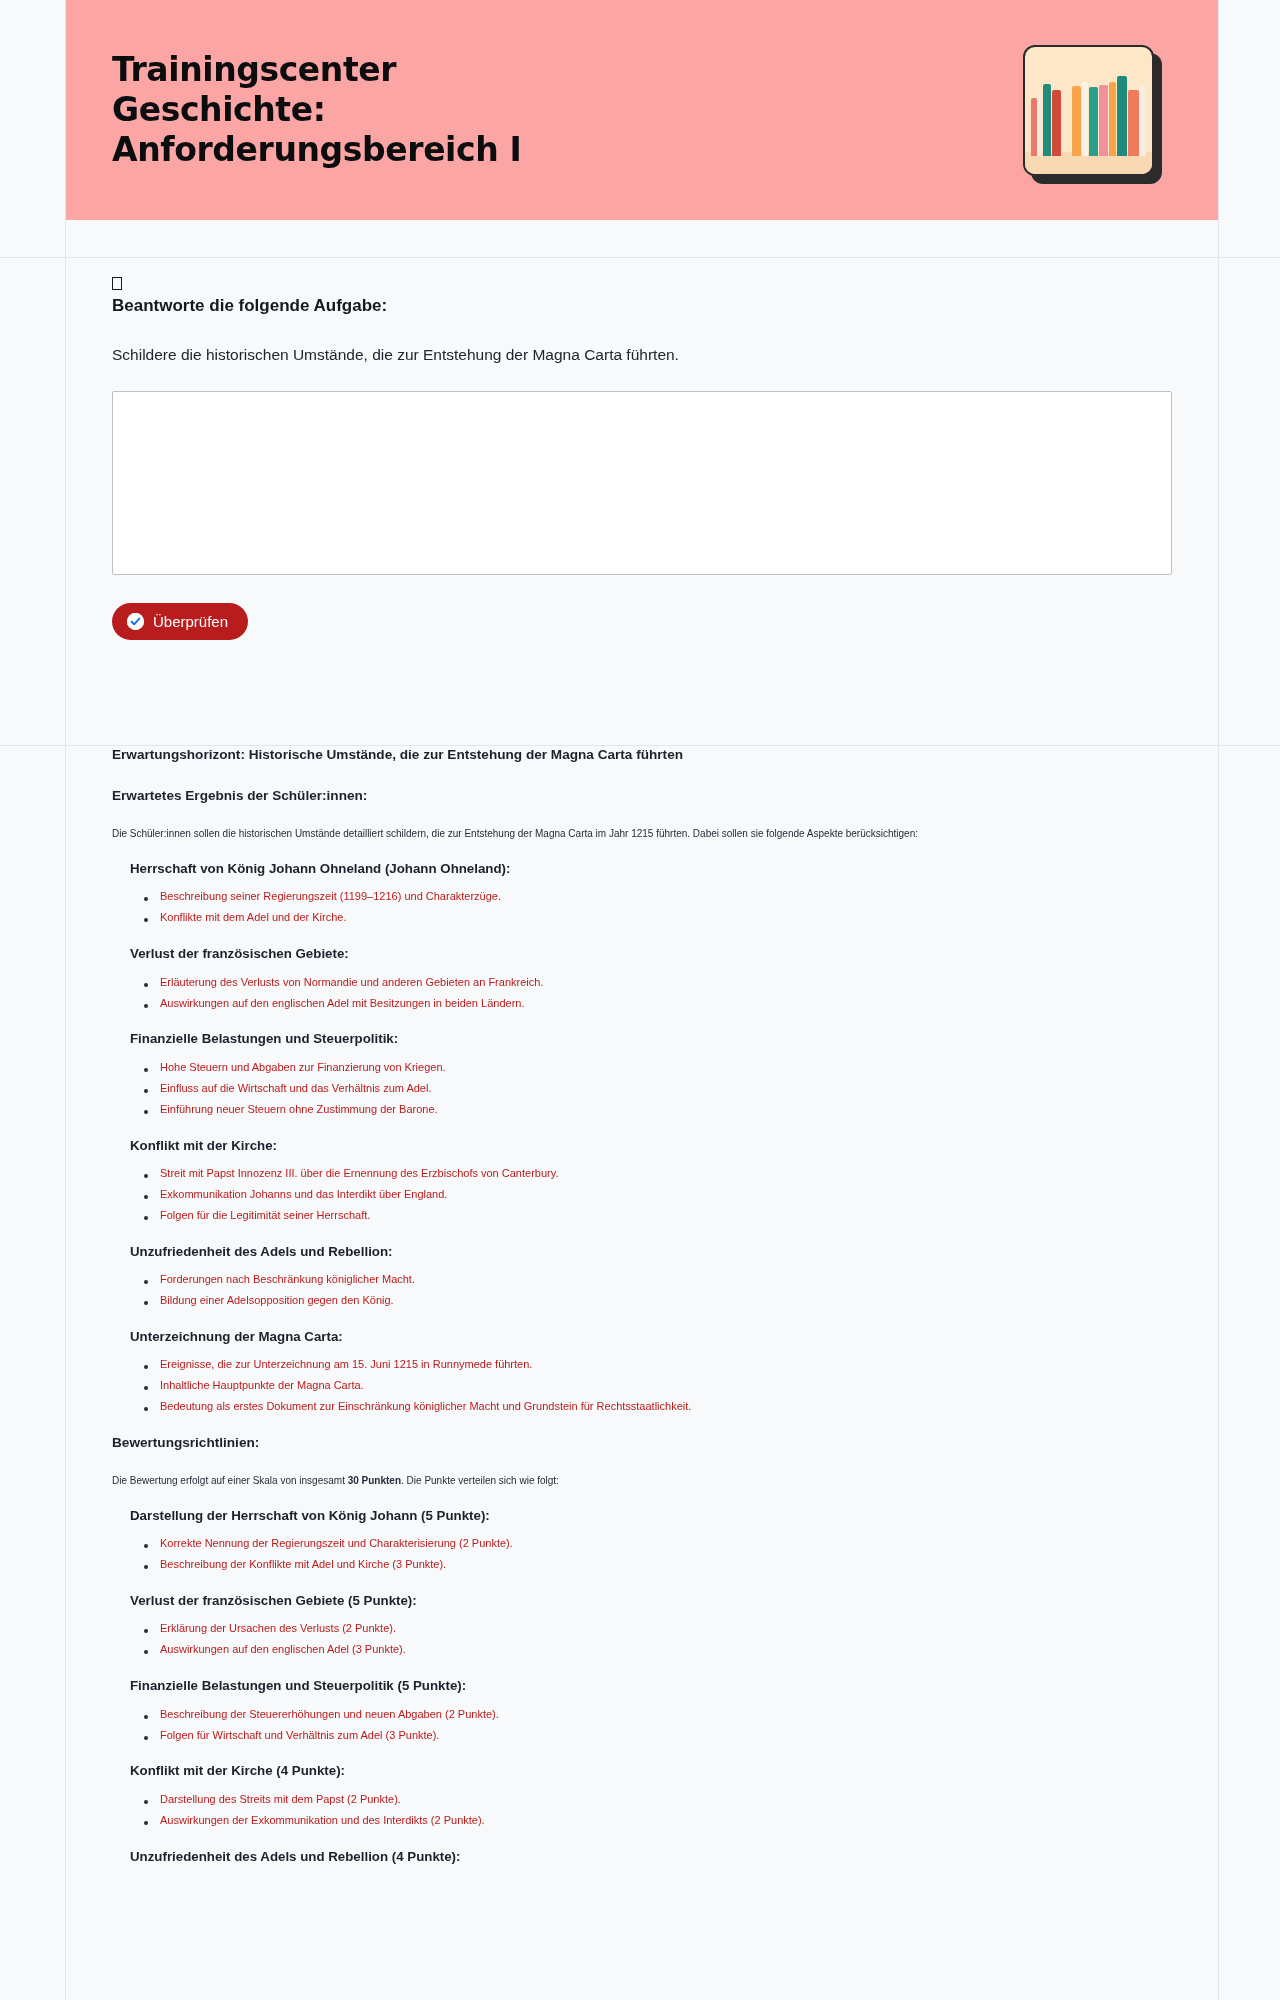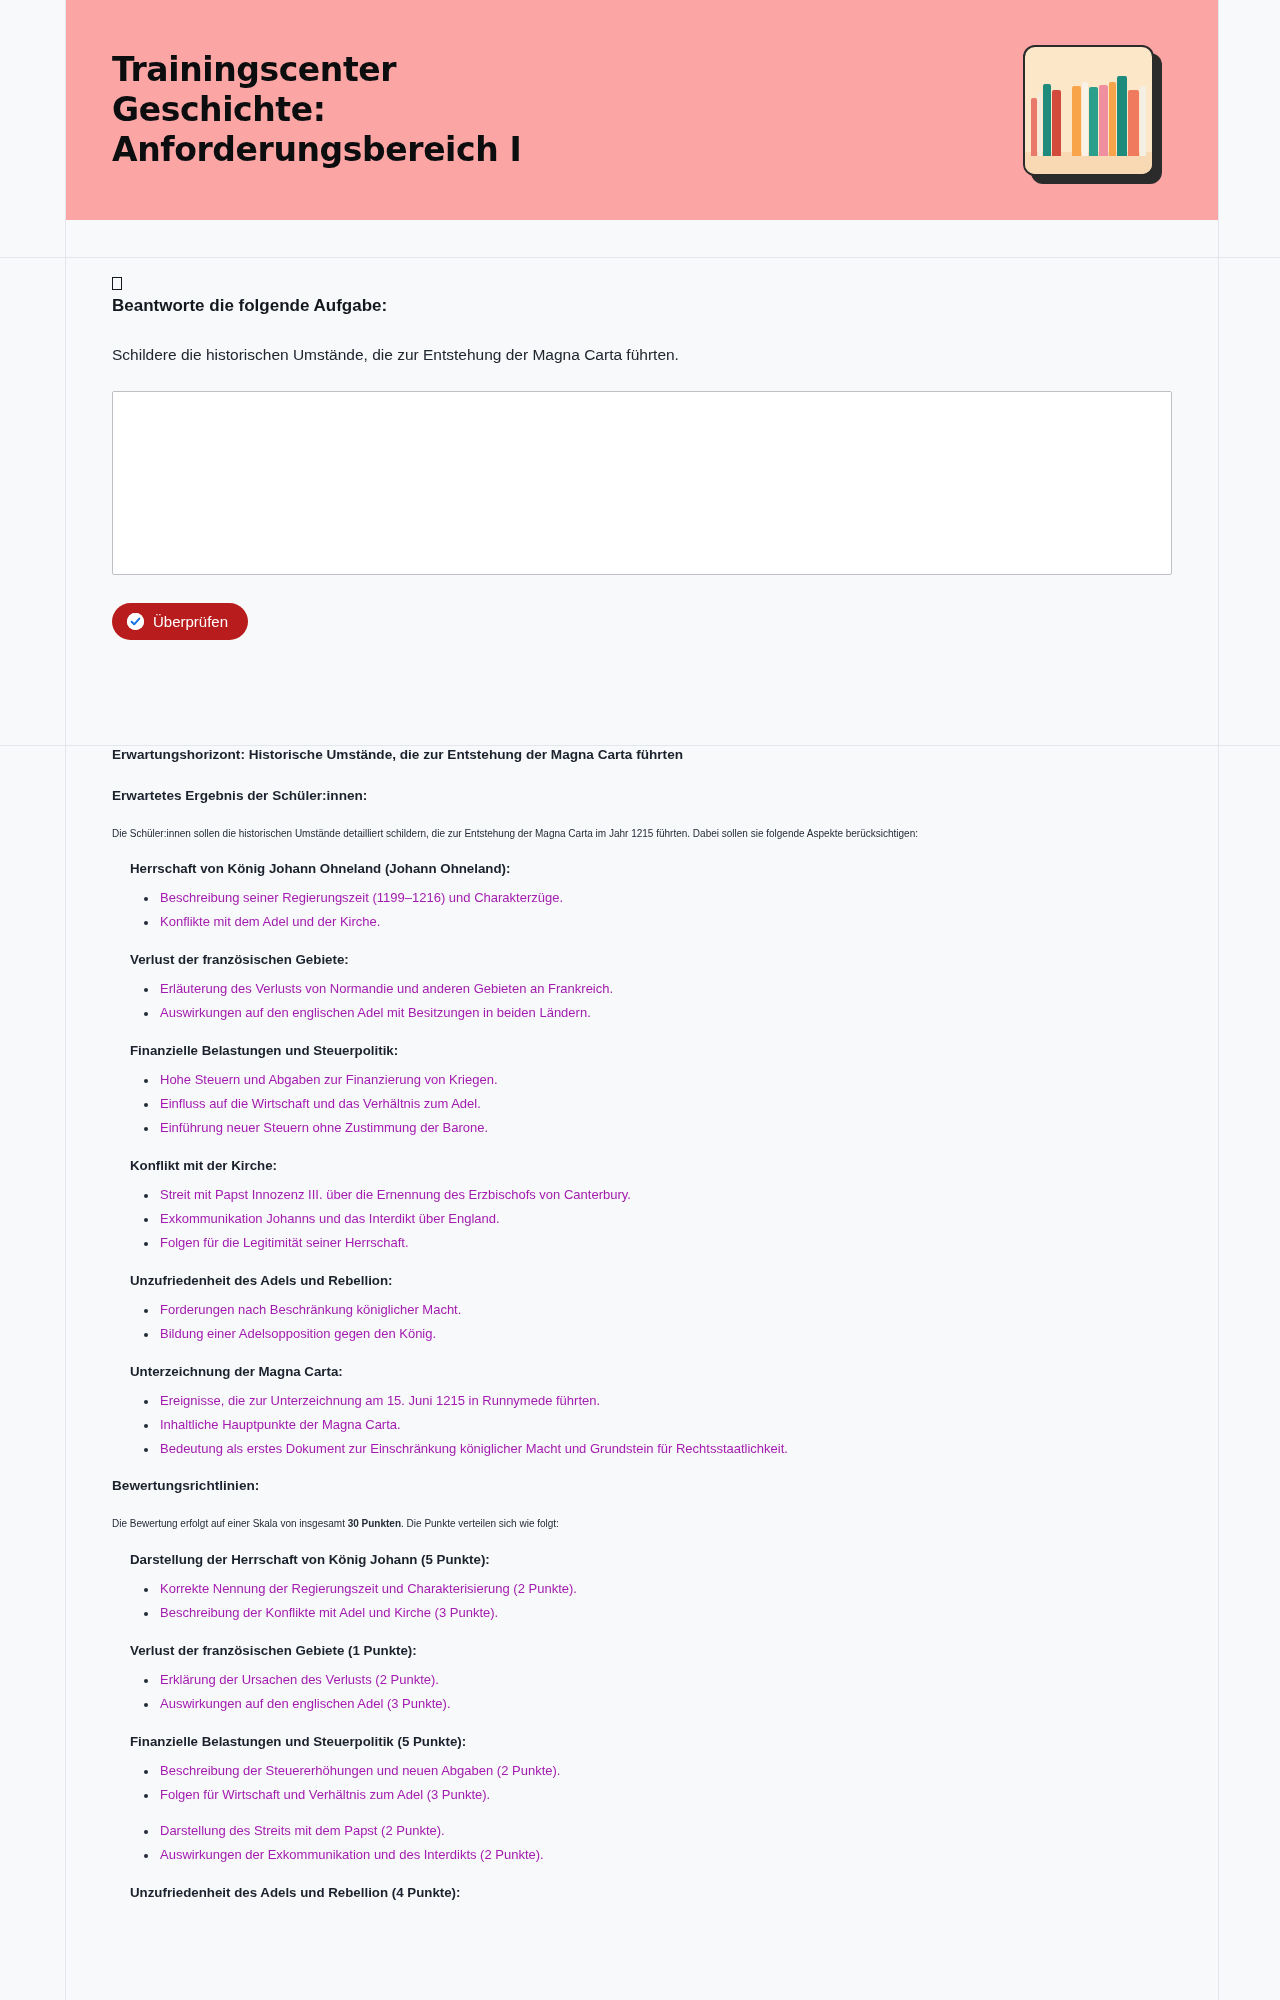--- a/index.html
+++ b/index.html
@@ -188,23 +188,23 @@
   }
   .group-list {
     list-style: none;
     margin: 0 0 18px 0;
     padding: 0 0 0 32px;
   }
   .group-list li {
     position: relative;
     padding-left: 16px;
     margin-bottom: 5px;
-    font-size: 13px;
+    font-size: 11px;
     line-height: 1.45;
-    color: #a21caf;
+    color: #b91c1c;
   }
   .group-list li::before {
     content: "";
     position: absolute;
     left: 0; top: 8px;
     width: 4px; height: 4px;
     border-radius: 50%;
     background: #242c38;
   }
 </style>
@@ -331,34 +331,35 @@
 
     <div id="criteria-container">
         <div class="group">
           <div class="group-head">Darstellung der Herrschaft von König Johann (5 Punkte):</div>
           <ul class="group-list">
             <li>Korrekte Nennung der Regierungszeit und Charakterisierung (2 Punkte).</li>
             <li>Beschreibung der Konflikte mit Adel und Kirche (3 Punkte).</li>
           </ul>
         </div>
         <div class="group">
-          <div class="group-head">Verlust der französischen Gebiete (1 Punkte):</div>
+          <div class="group-head">Verlust der französischen Gebiete (5 Punkte):</div>
           <ul class="group-list">
             <li>Erklärung der Ursachen des Verlusts (2 Punkte).</li>
             <li>Auswirkungen auf den englischen Adel (3 Punkte).</li>
           </ul>
         </div>
         <div class="group">
           <div class="group-head">Finanzielle Belastungen und Steuerpolitik (5 Punkte):</div>
           <ul class="group-list">
             <li>Beschreibung der Steuererhöhungen und neuen Abgaben (2 Punkte).</li>
             <li>Folgen für Wirtschaft und Verhältnis zum Adel (3 Punkte).</li>
           </ul>
         </div>
         <div class="group">
+          <div class="group-head">Konflikt mit der Kirche (4 Punkte):</div>
           <ul class="group-list">
             <li>Darstellung des Streits mit dem Papst (2 Punkte).</li>
             <li>Auswirkungen der Exkommunikation und des Interdikts (2 Punkte).</li>
           </ul>
         </div>
         <div class="group">
           <div class="group-head">Unzufriedenheit des Adels und Rebellion (4 Punkte):</div>
         </div>
       </div>
 

